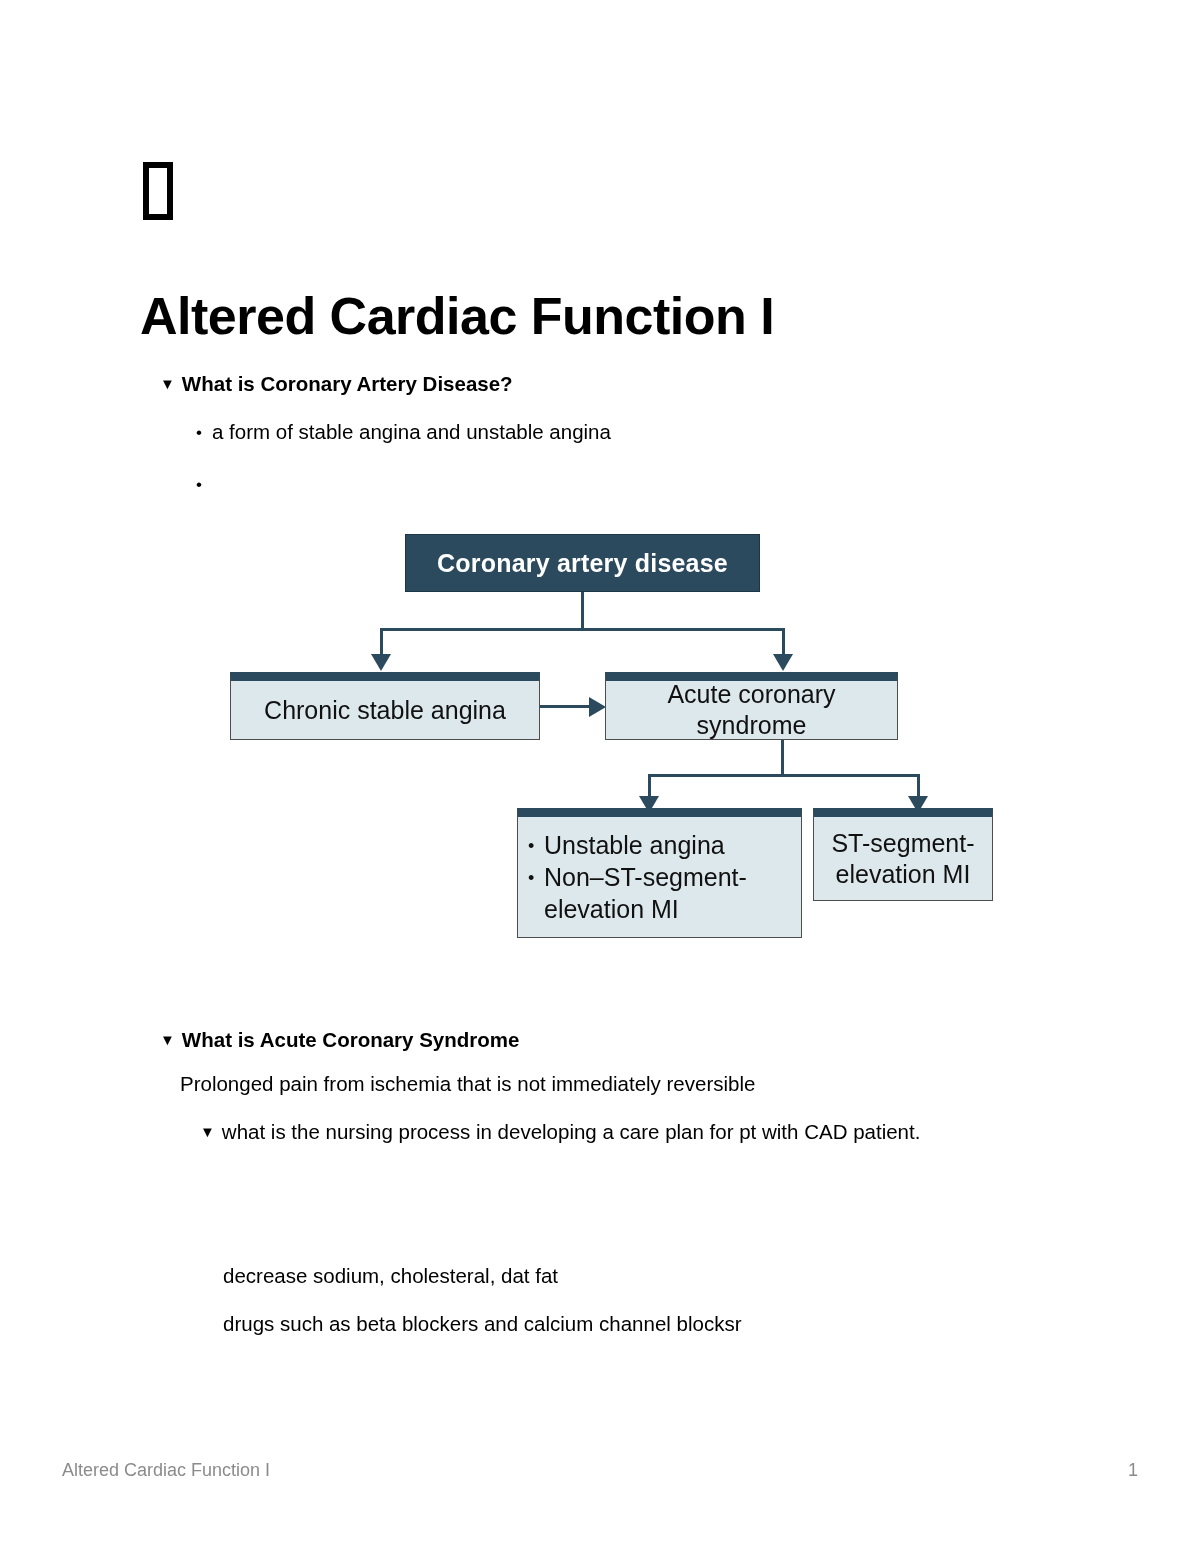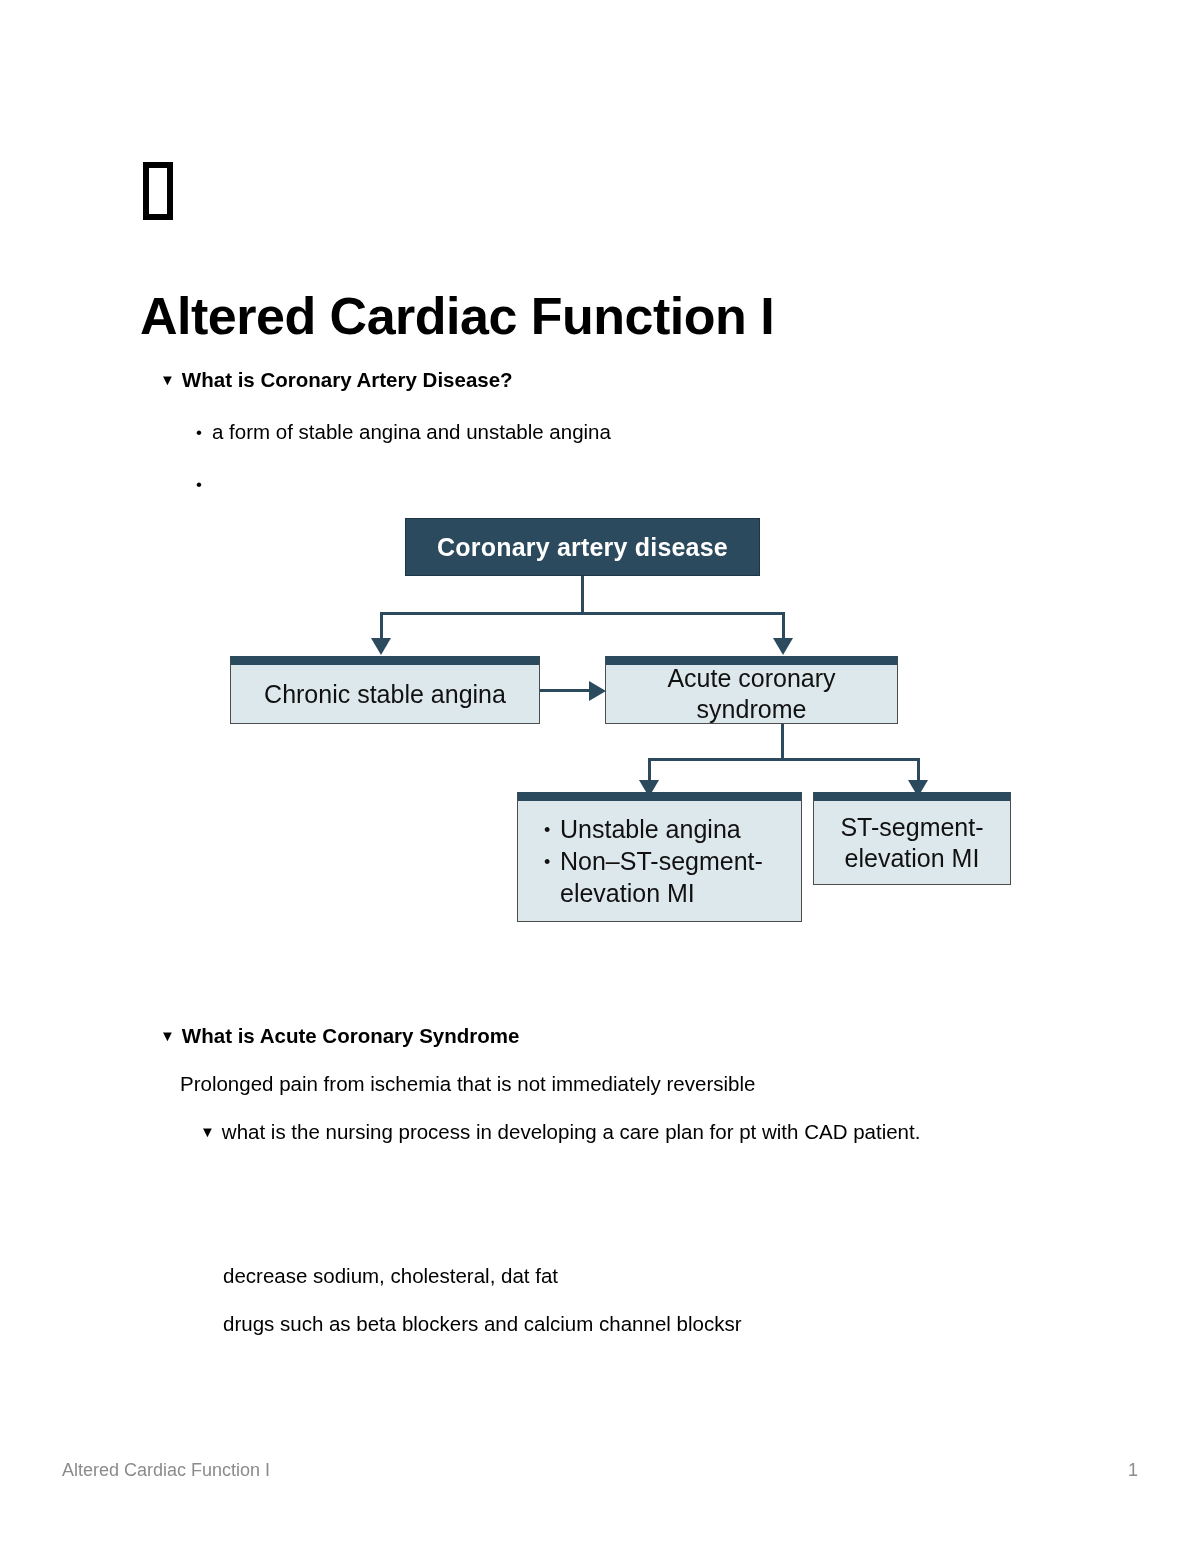--- a/index.html
+++ b/index.html
@@ -49,21 +49,21 @@
     white-space: nowrap;
     line-height: 62px;
   }
 
   
   .outline-h {
     position: absolute;
     font-size: 20.5px;
     font-weight: bold;
     white-space: nowrap;
-    line-height: 24px;
+    line-height: 32px;
     text-align: center;
   }
   .outline-h .tri {
     display: inline-block;
     font-size: 15px;
     vertical-align: 2px;
     margin-right: 7px;
     font-weight: normal;
   }
   .outline-sub {
@@ -97,21 +97,21 @@
     display: inline-block;
     width: 16px;
     font-size: 17px;
     vertical-align: 1px;
   }
 
   
   .flow {
     position: absolute;
     left: 225px;
-    top: 504px;
+    top: 520px;
     width: 800px;
     height: 425px;
   }
   .fbox {
     position: absolute;
     box-sizing: border-box;
     display: flex;
     align-items: center;
     justify-content: center;
     text-align: center;
@@ -134,21 +134,20 @@
   .fbox.light.listbox {
     justify-content: flex-start;
     text-align: left;
   }
   .fbox .inner {
     padding: 0 10px;
     line-height: 31px;
   }
   .fbox .li {
     white-space: nowrap;
-    margin-left: 16px;
   }
   .fbox .li .d {
     display: inline-block;
     width: 16px;
     font-size: 18px;
     vertical-align: 2px;
   }
   .fbox .indent {
     padding-left: 16px;
   }
@@ -240,21 +239,21 @@
     <div class="arrow-down" style="left:683px; top:276px;"></div>
 
     <div class="fbox light listbox" style="left:292px; top:288px; width:285px; height:130px;">
       <span class="inner">
         <span class="li"><span class="d">•</span><span>Unstable angina</span></span><br>
         <span class="li"><span class="d">•</span><span>Non–ST-segment-</span></span><br>
         <span class="li indent"><span>elevation MI</span></span>
       </span>
     </div>
 
-    <div class="fbox light" style="left:588px; top:288px; width:198px; height:93px;">
+    <div class="fbox light" style="left:588px; top:288px; width:180px; height:93px;">
       <span class="inner">
         <span>ST-segment-</span><br>
         <span>elevation MI</span>
       </span>
     </div>
 
   </div>
 
   <div class="outline-h" style="left:160px; top:1024px;">
     <span class="tri">▼</span><span>What is Acute Coronary Syndrome</span>

